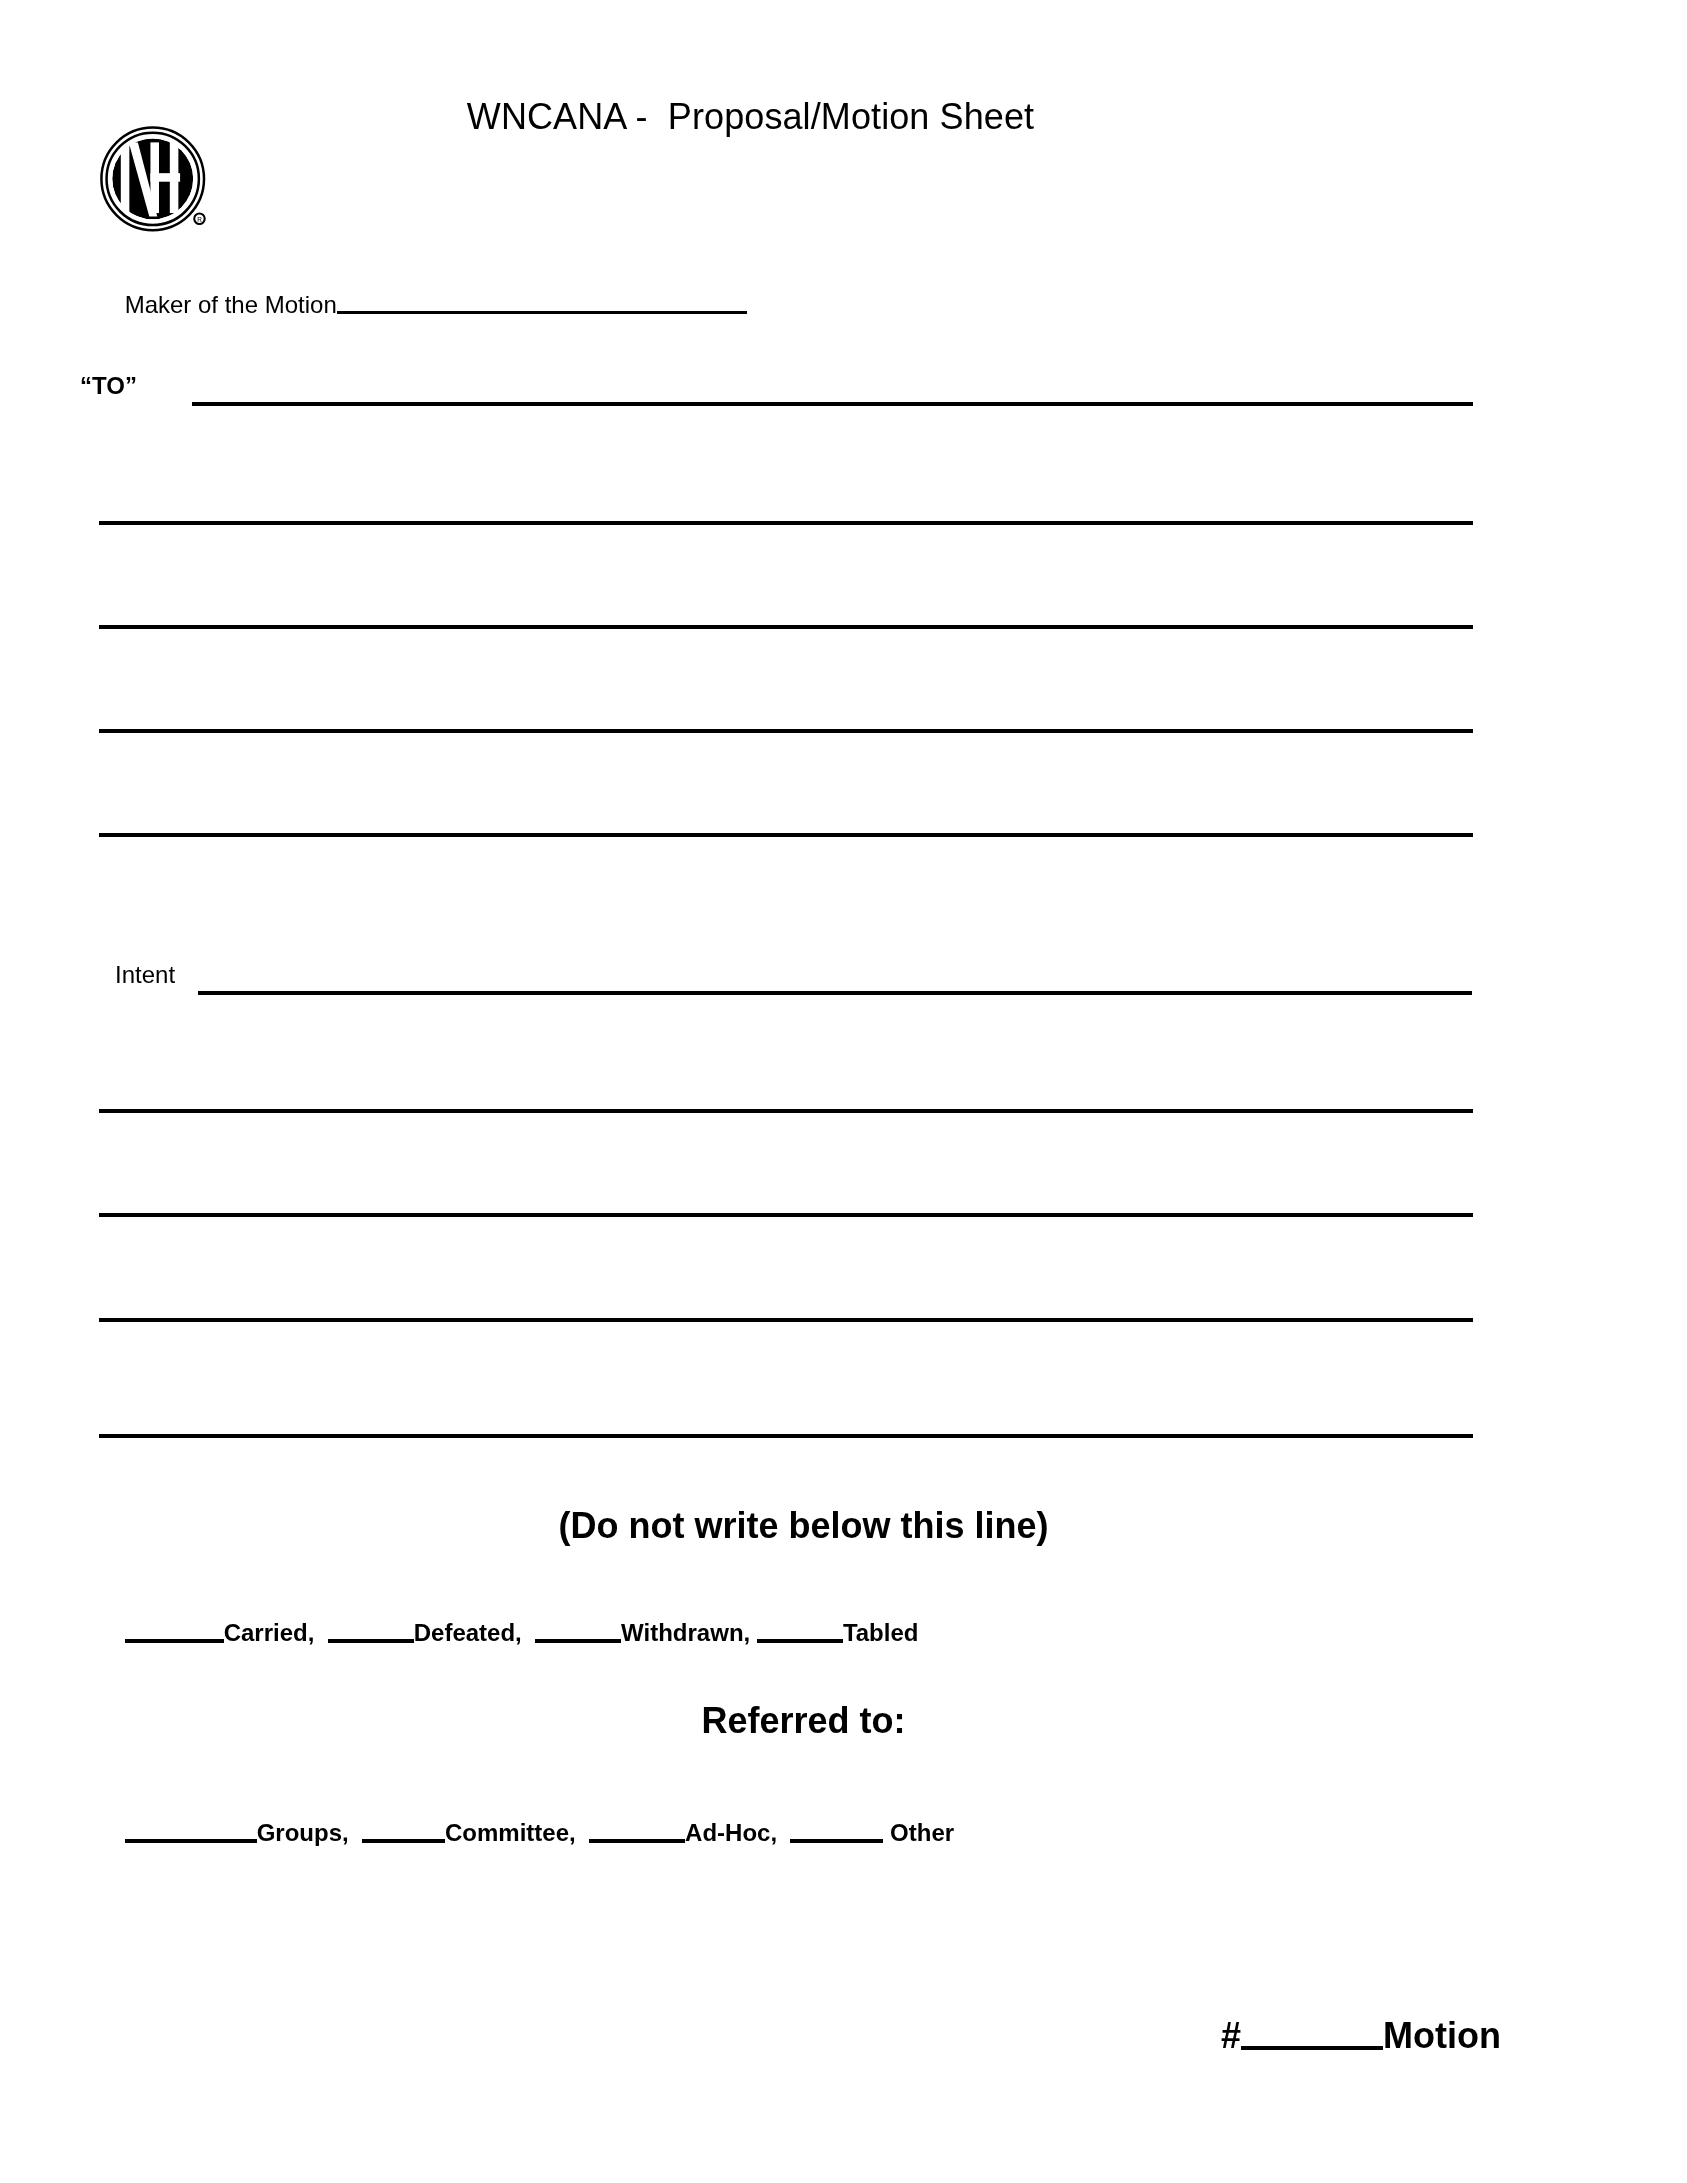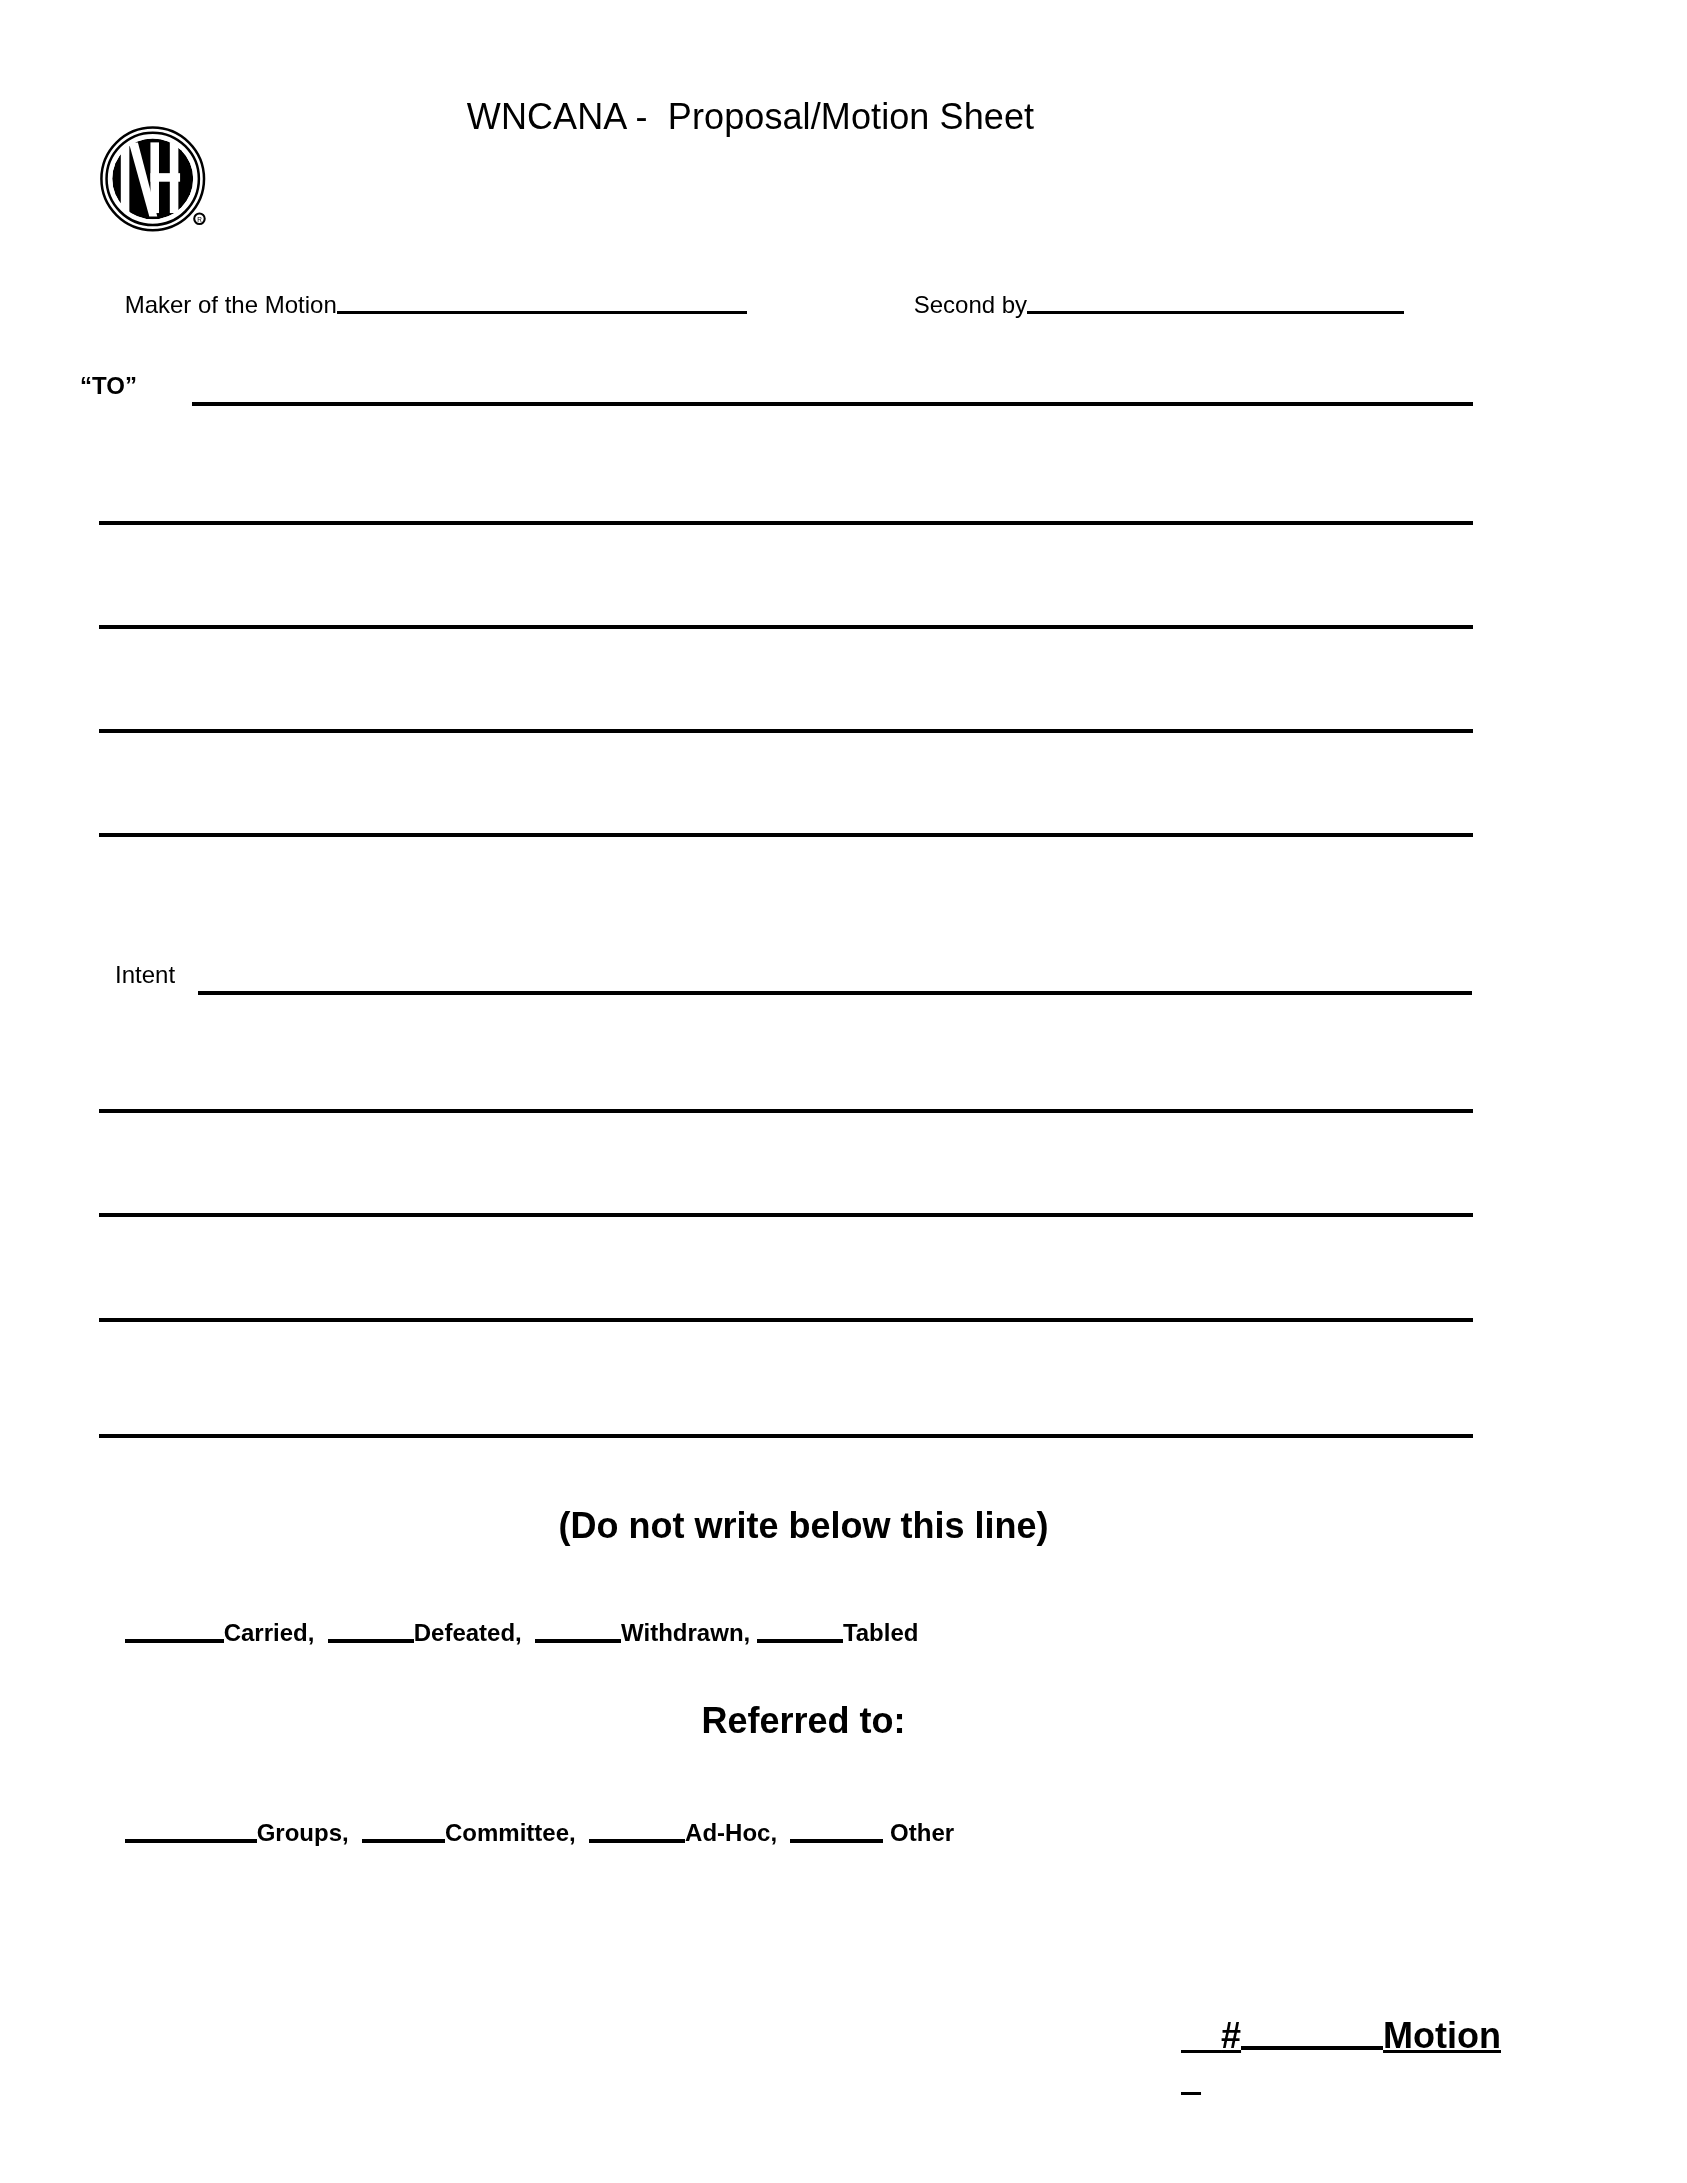--- a/index.html
+++ b/index.html
@@ -142,23 +142,20 @@
 
       <circle cx="89" cy="84" r="4.6" fill="none" stroke="#000" stroke-width="1.8"></circle>
       <text x="89" y="86.6" font-size="5.6" font-family="Liberation Sans, sans-serif" text-anchor="middle" fill="#000">R</text>
     </svg>
   </div>
 
   <div class="row" style="left:98px; top:268px;">
     <span>Maker of the Motion</span><span class="fill" style="width:410px;"></span>
   </div>
 
-  <div class="row" style="left:887px; top:268px;">
-    <span>Second by</span><span class="fill" style="width:377px;"></span>
-  </div>
 
   <div class="row" style="left:80px; top:374px;font-weight:bold;">“TO”</div>
 
   <div class="rule" style="left:192px; top:402px; width:1281px;"></div>
 
   <div class="rule" style="left:99px; top:521px;  width:1374px;"></div>
   <div class="rule" style="left:99px; top:625px;  width:1374px;"></div>
   <div class="rule" style="left:99px; top:729px; width:1374px;"></div>
   <div class="rule" style="left:99px; top:833px; width:1374px;"></div>
 
@@ -176,18 +173,18 @@
   <div class="row bold" style="left:98px; top:1596px;">
     <span class="blank" style="width:99px;"></span><span>Carried,</span>  <span class="blank" style="width:86px;"></span><span>Defeated,</span>  <span class="blank" style="width:86px;"></span><span>Withdrawn,</span> <span class="blank" style="width:86px;"></span><span>Tabled</span>
   </div>
 
   <div class="center-row shift" style="top:1700px;">Referred to:</div>
 
   <div class="row bold" style="left:98px; top:1796px;text-align:center;">
     <span class="blank" style="width:132px;"></span><span>Groups,</span>  <span class="blank" style="width:83px;"></span><span>Committee,</span>  <span class="blank" style="width:96px;"></span><span>Ad-Hoc,</span>  <span class="blank" style="width:93px;"></span> <span>Other</span>
   </div>
 
-  <div class="right-row" style="left:1181px; top:1973px;text-decoration:underline;">
+  <div class="right-row" style="left:1181px; top:1973px;">
     <span>#</span><span class="blank" style="width:142px;"></span><span>Motion</span>
   </div>
 
 </div>
 
 
 </body></html>

